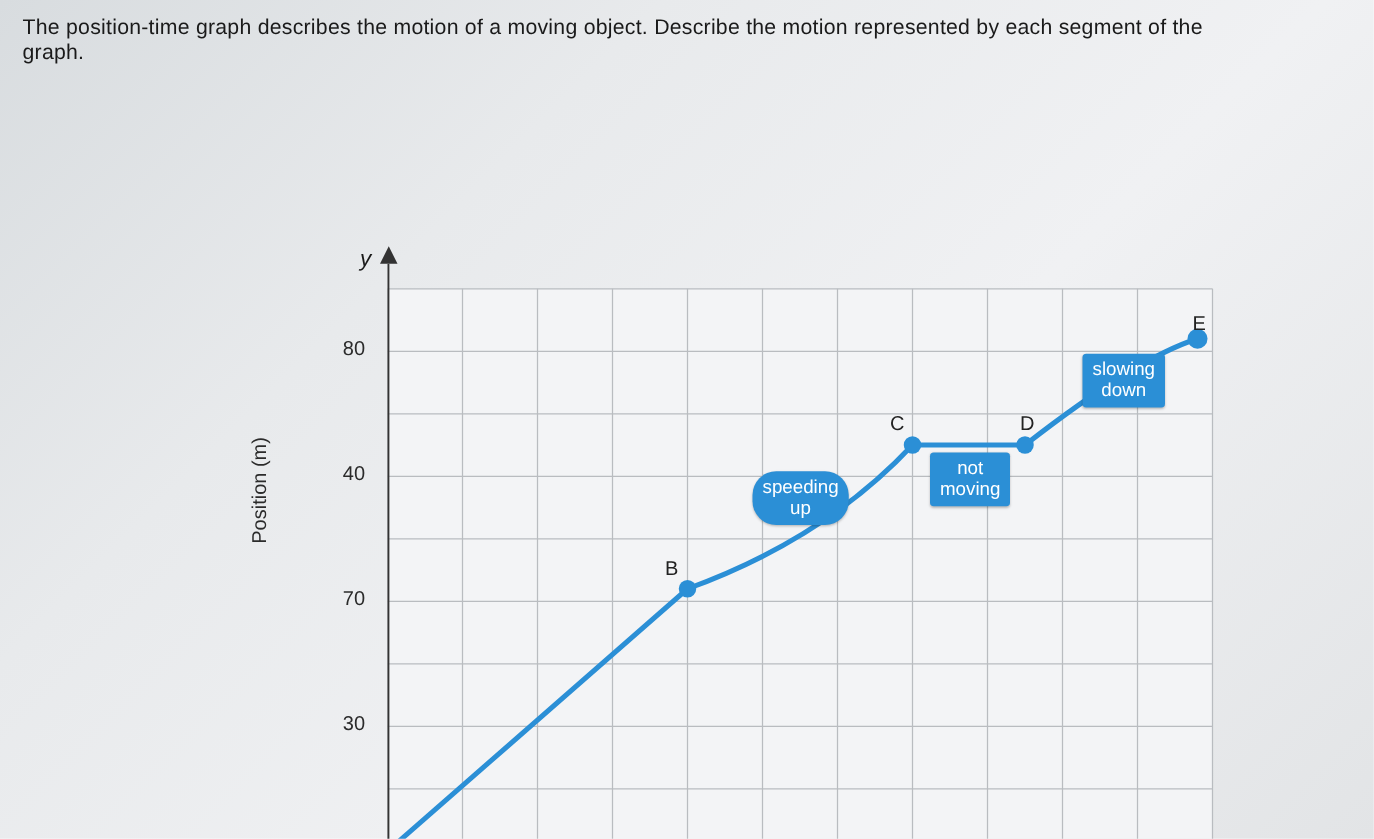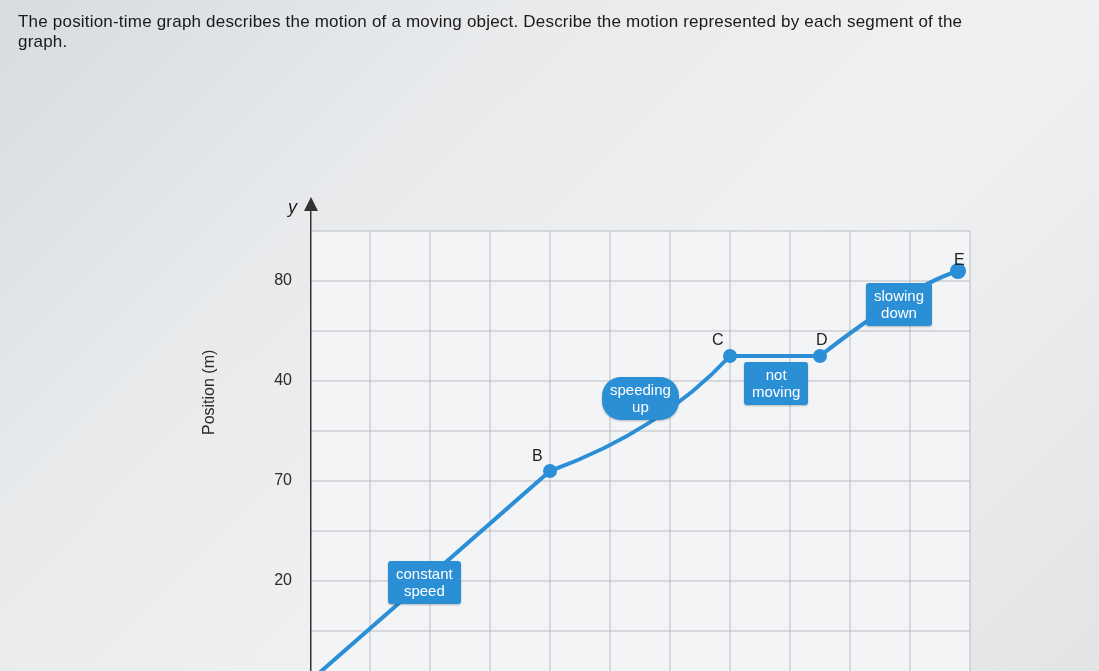--- a/index.html
+++ b/index.html
@@ -97,21 +97,21 @@
 
   <div class="chart-wrap">
 
     <div class="ylabel">Position (m)</div>
     <div class="yaxislabel">y</div>
     <div class="arrowhead"></div>
 
     <div class="tick" style="top:66px">80</div>
     <div class="tick" style="top:166px">40</div>
     <div class="tick" style="top:266px">70</div>
-    <div class="tick" style="top:366px">20</div>
+    <div class="tick" style="top:366px">30</div>
 
     <svg class="plot" width="700" height="470">
 
       <rect x="0" y="20" width="660" height="450" fill="#f3f4f6" stroke="none"></rect>
 
       <g stroke="#b9bcc0" stroke-width="1">
         <line x1="0" y1="20" x2="0" y2="470"></line>
         <line x1="60" y1="20" x2="60" y2="470"></line>
         <line x1="120" y1="20" x2="120" y2="470"></line>
         <line x1="180" y1="20" x2="180" y2="470"></line>
@@ -149,22 +149,20 @@
       <circle cx="420" cy="145" r="7" fill="#2b8fd6"></circle>
       <circle cx="510" cy="145" r="7" fill="#2b8fd6"></circle>
       <circle cx="648" cy="60" r="8" fill="#2b8fd6"></circle>
     </svg>
 
     <div class="ptlabel" style="left:302px; top:242px;">B</div>
     <div class="ptlabel" style="left:482px; top:126px;">C</div>
     <div class="ptlabel" style="left:586px; top:126px;">D</div>
     <div class="ptlabel" style="left:724px; top:46px;">E</div>
 
-    <div class="lbl" style="left:158px; top:356px;">constant
-speed</div>
     <div class="lbl" style="left:372px; top:172px;border-radius:19px;">speeding
 up</div>
     <div class="lbl" style="left:514px; top:138px;margin-top:19px;">not
 moving</div>
     <div class="lbl" style="left:636px; top:78px;">slowing
 down</div>
 
   </div>
 </div>
 

